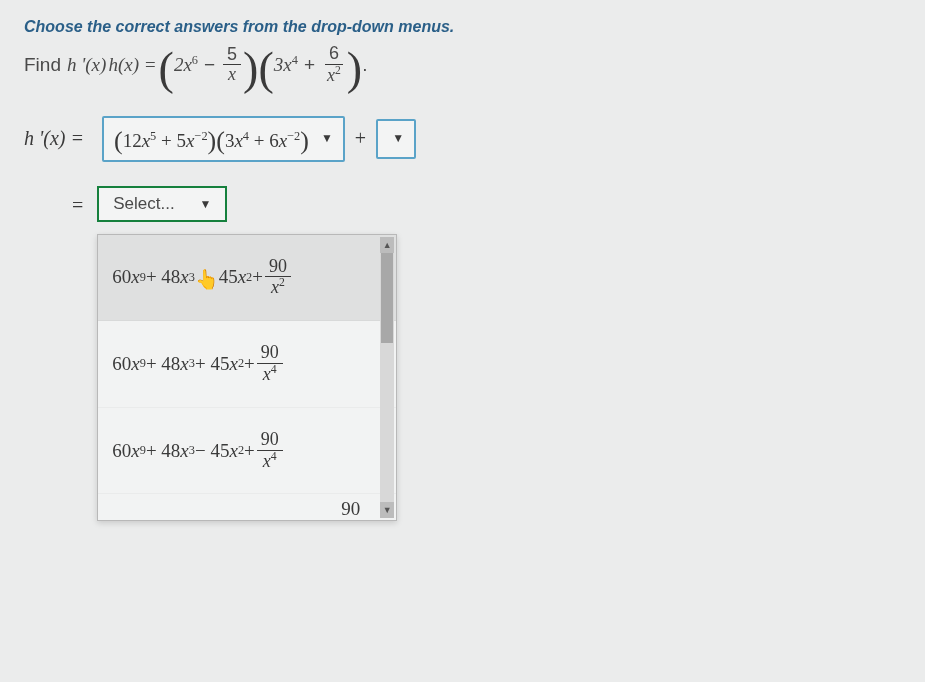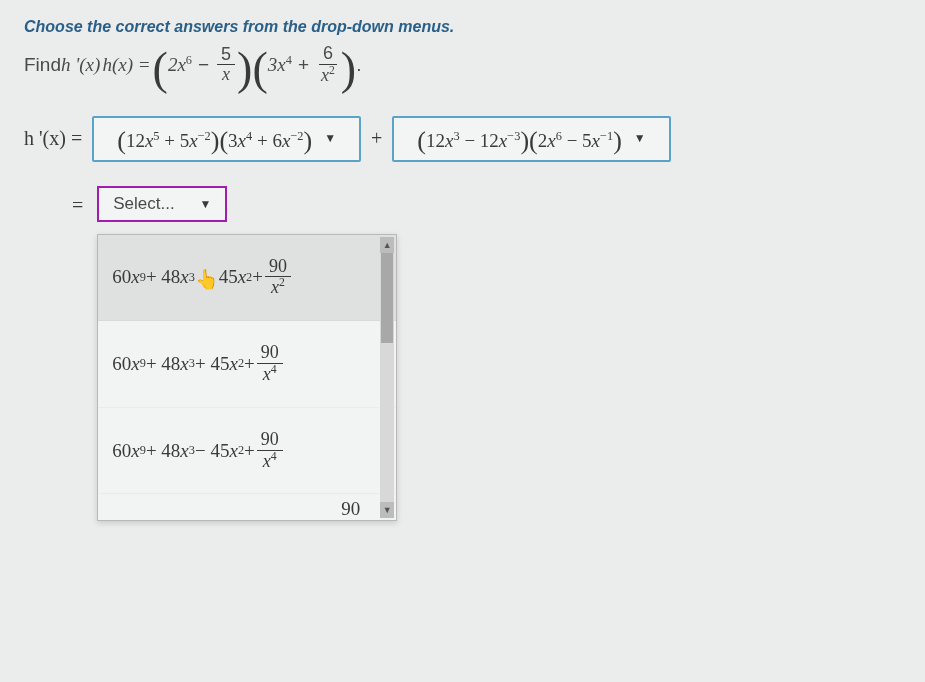--- a/index.html
+++ b/index.html
@@ -20,21 +20,21 @@
       margin-bottom: 8px;
     }
     .problem-text {
       font-size: 19px;
       color: #4a4a4a;
       margin-bottom: 30px;
       display: flex;
       align-items: center;
       flex-wrap: wrap;
     }
-    .problem-text .find { }
+    .problem-text .find { margin-right: 6px; }
     .math { font-family: 'Times New Roman', serif; font-style: italic; }
     .func-def { display: inline-flex; align-items: center; }
     .frac {
       display: inline-flex;
       flex-direction: column;
       align-items: center;
       font-style: normal;
       vertical-align: middle;
       margin: 0 2px;
       font-size: 18px;
@@ -52,33 +52,34 @@
       top: 4px;
       color: #3a3a3a;
     }
     .equation-row {
       display: flex;
       align-items: center;
       margin-bottom: 24px;
     }
     .lhs {
       font-family: 'Times New Roman', serif;
+      font-style: italic;
       font-size: 20px;
-      margin-right: 10px;
+      margin-right: 18px;
       color: #3a3a3a;
     }
     .plus {
       font-family: 'Times New Roman', serif;
       font-size: 20px;
       margin: 0 10px;
     }
     .dropdown-box {
       border: 2px solid #5aa3c8;
       background: #f3f4f4;
-      padding: 6px 23px;
+      padding: 6px 10px;
       display: flex;
       align-items: center;
       border-radius: 2px;
       min-height: 40px;
       font-family: 'Times New Roman', serif;
       font-size: 19px;
       cursor: pointer;
     }
     .dropdown-box .expr { flex: 1; margin-right: 8px; }
     .chevron {
@@ -94,21 +95,21 @@
     .equals {
       font-family: 'Times New Roman', serif;
       font-size: 20px;
       margin-right: 14px;
       margin-top: 8px;
     }
     .select-open {
       position: relative;
     }
     .select-header {
-      border: 2px solid #a21caf;
+      border: 2px solid #15803d;
       background: #f3f4f4;
       padding: 6px 14px;
       width: 130px;
       display: flex;
       align-items: center;
       justify-content: space-between;
       font-size: 17px;
       color: #4a4a4a;
       cursor: pointer;
     }
@@ -228,23 +229,20 @@
   <div class="dropdown-box">
     <span class="expr">
       <span class="bigparen">(</span>12<span class="math">x</span><span class="sup">5</span> + 5<span class="math">x</span><span class="sup">−2</span><span class="bigparen">)(</span>3<span class="math">x</span><span class="sup">4</span> + 6<span class="math">x</span><span class="sup">−2</span><span class="bigparen">)</span>
     </span>
     <span class="chevron">▼</span>
   </div>
 
   <span class="plus">+</span>
 
   <div class="dropdown-box">
-    <span class="expr">
-      <span class="bigparen">(</span>12<span class="math">x</span><span class="sup">3</span> − 12<span class="math">x</span><span class="sup">−3</span><span class="bigparen">)(</span>2<span class="math">x</span><span class="sup">6</span> − 5<span class="math">x</span><span class="sup">−1</span><span class="bigparen">)</span>
-    </span>
     <span class="chevron">▼</span>
   </div>
 </div>
 
 <div class="select-row">
   <span class="equals">=</span>
 
   <div class="select-open">
     <div class="select-header">
       <span>Select...</span>

